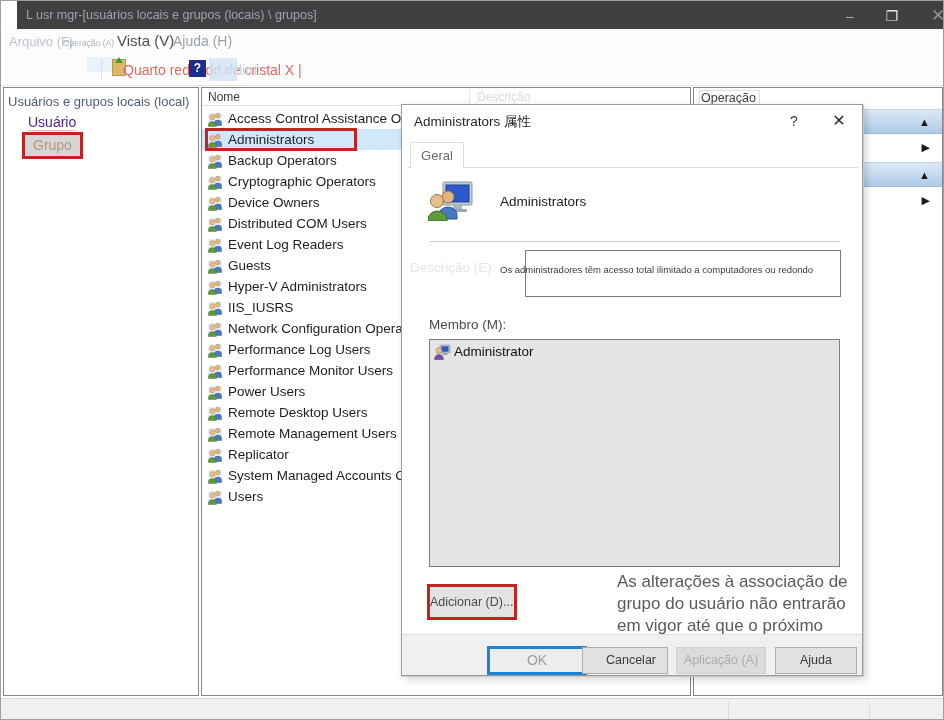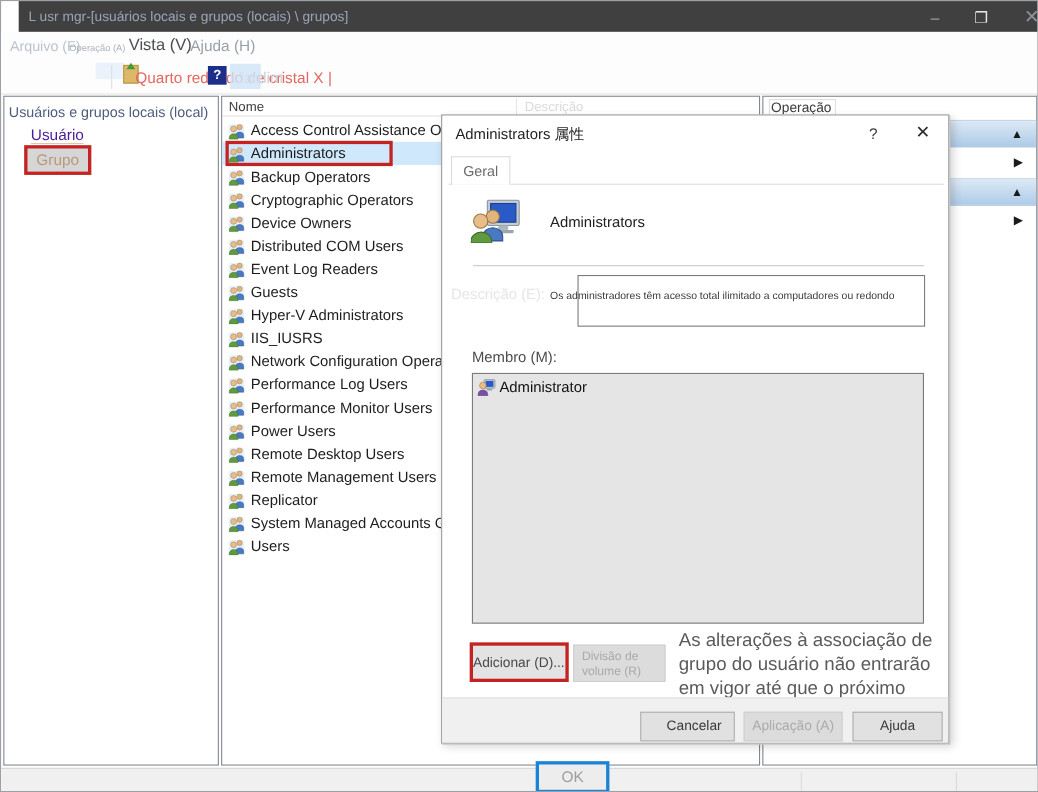--- a/index.html
+++ b/index.html
@@ -86,21 +86,21 @@
   .dlg-membro-label { left:27px; top:212px; font-size:13.5px; color:#4c4c4c; }
   .dlg-memberbox { left:27px; top:234px; width:411px; height:228px; border:1px solid #7c7c7c; background:#e5e5e5; }
   .member-row { display:flex; align-items:center; height:20px; padding:3px 0 0 4px; }
   .member-row .mname { font-size:13.5px; color:#111111; }
   .micon { width:17px; height:16px; flex:0 0 17px; margin-right:3px; }
   .dlg-note { left:215px; top:466px; width:242px; font-size:17px; color:#5a5a5a; line-height:1.3; }
   .btn { text-align:center; font-size:12.5px; color:#3a3a3a; background:#e1e1e1; border:1px solid #aeaeae; }
   .btn-add { left:25px; top:479px; width:90px; height:36px; background:#e3e3e3; border:3px solid #c52222; font-size:12.5px; color:#4a4a4a; line-height:30px; white-space:nowrap; }
   .btn-remove { left:119px; top:481px; width:84px; height:34px; background:#dcdcdc; border:1px solid #cfcfcf; color:#a9a9a9; font-size:11px; line-height:1.3; padding-top:3px; text-align:left; padding-left:7px; }
   .dlg-bottom { left:0px; top:529px; width:460px; height:41px; background:#f0f0f0; border-top:1px solid #dfdfdf; }
-  .btn-ok { left:85px; top:11px; width:67px; height:29px; background:#ededed; border:3px solid #1883d7; color:#9d9d9d; font-size:14px; line-height:23px; text-align:center;margin-top:46px; }
+  .btn-ok { left:85px; top:11px; width:100px; height:29px; background:#ededed; border:3px solid #1883d7; color:#9d9d9d; font-size:14px; line-height:23px; text-align:center; }
   .btn-cancel { left:180px; top:12px; width:86px; height:27px; line-height:25px;padding-left:12px; }
   .btn-apply { left:274px; top:12px; width:90px; height:27px; background:#dcdcdc; border:1px solid #cfcfcf; color:#ababab; line-height:25px; text-align:center; font-size:12.5px; }
   .btn-helpb { left:373px; top:12px; width:82px; height:27px; line-height:25px; }
   .hidden-defs { position:absolute; width:0; height:0; overflow:hidden; }
 </style>
 </head>
 <body>
 
 <svg class="hidden-defs" aria-hidden="true">
   <defs>
@@ -334,21 +334,20 @@
       <div class="member-row">
         <svg class="micon">
             <use href="#sym-user"></use>
           </svg>
         <span class="mname">Administrator</span>
       </div>
     </div>
 
     <div class="abs dlg-note">As alterações à associação de grupo do usuário não entrarão em vigor até que o próximo usuário faça lo- gon.</div>
     <div class="abs btn-add">Adicionar (D)...</div>
-    <div class="abs btn-remove">Divisão de volume (R)</div>
 
     <div class="abs dlg-bottom">
       <div class="abs btn-ok">OK</div>
       <div class="abs btn btn-cancel">Cancelar</div>
       <div class="abs btn-apply">Aplicação (A)</div>
       <div class="abs btn btn-helpb">Ajuda</div>
     </div>
   </div>
 
 </div>

